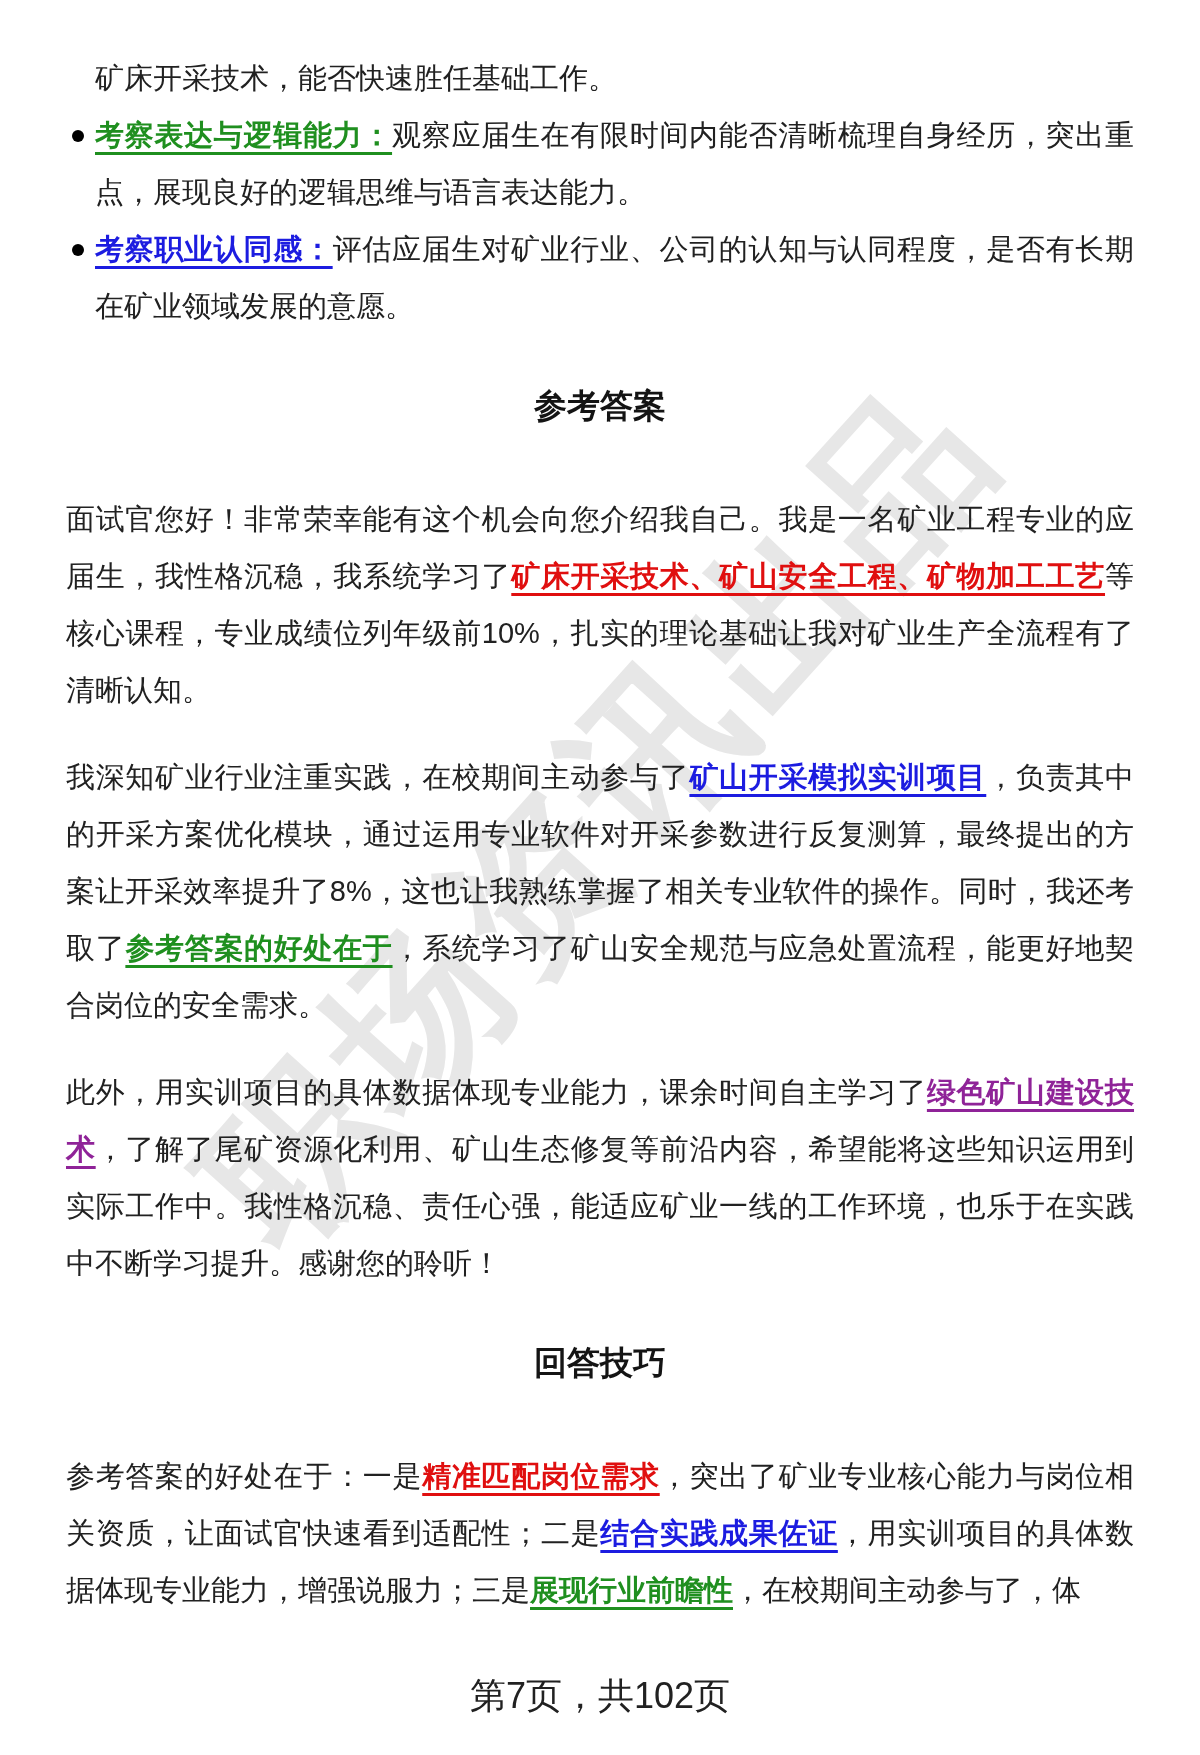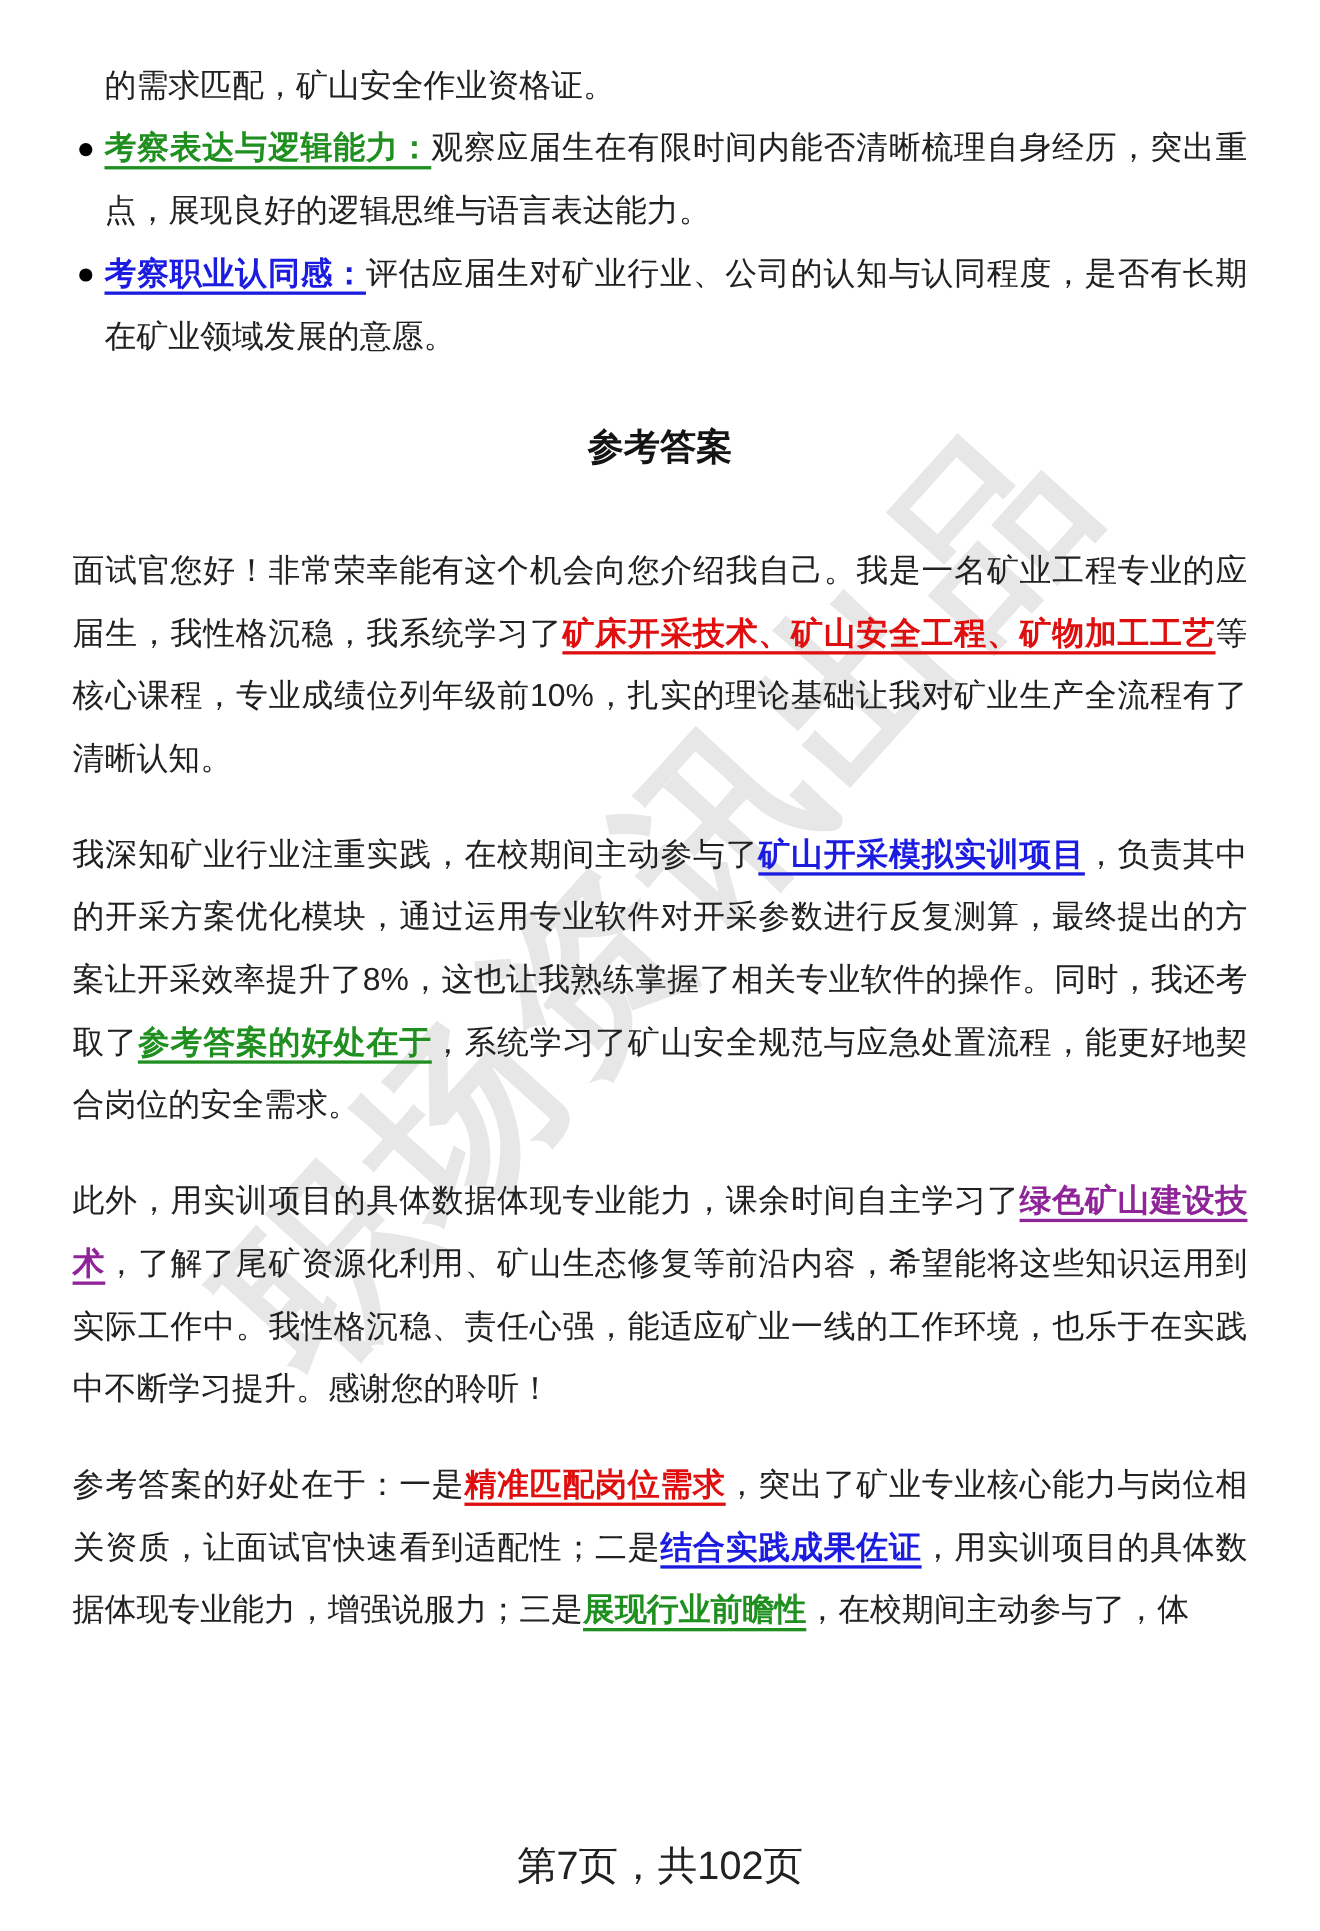--- a/index.html
+++ b/index.html
@@ -95,40 +95,41 @@
 </style>
 </head>
 <body>
 
 <div class="page">
 
   <div class="watermark">职场资讯出品</div>
 
   <div class="content">
 
-    <p class="cont"><span>的需求匹配，矿山安全作业资格证。</span></p>
+    <p class="cont"><span>矿床开采技术，能否快速胜任基础工作。</span></p>
 
     <div class="bullet-item">
       <span class="bullet-dot"></span>
       <span class="hl hl-green">考察表达与逻辑能力：</span><span>观察应届生在有限时间内能否清晰梳理自身经历，突出重点，展现良好的逻辑思维与语言表达能力。</span>
     </div>
 
     <div class="bullet-item">
       <span class="bullet-dot"></span>
       <span class="hl hl-blue">考察职业认同感：</span><span>评估应届生对矿业行业、公司的认知与认同程度，是否有长期在矿业领域发展的意愿。</span>
     </div>
 
     <h2 class="sec-heading">参考答案</h2>
 
     <p class="para"><span>面试官您好！非常荣幸能有这个机会向您介绍我自己。我是一名矿业工程专业的应届生，我性格沉稳，我系统学习了</span><span class="hl hl-red">矿床开采技术、矿山安全工程、矿物加工工艺</span><span>等核心课程，专业成绩位列年级前10%，扎实的理论基础让我对矿业生产全流程有了清晰认知。</span></p>
 
     <p class="para"><span>我深知矿业行业注重实践，在校期间主动参与了</span><span class="hl hl-blue">矿山开采模拟实训项目</span><span>，负责其中的开采方案优化模块，通过运用专业软件对开采参数进行反复测算，最终提出的方案让开采效率提升了8%，这也让我熟练掌握了相关专业软件的操作。同时，我还考取了</span><span class="hl hl-green">参考答案的好处在于</span><span>，系统学习了矿山安全规范与应急处置流程，能更好地契合岗位的安全需求。</span></p>
 
     <p class="para"><span>此外，用实训项目的具体数据体现专业能力，课余时间自主学习了</span><span class="hl hl-purple">绿色矿山建设技术</span><span>，了解了尾矿资源化利用、矿山生态修复等前沿内容，希望能将这些知识运用到实际工作中。我性格沉稳、责任心强，能适应矿业一线的工作环境，也乐于在实践中不断学习提升。感谢您的聆听！</span></p>
 
+    <h2 class="sec-heading">回答技巧</h2>
 
     <p class="para"><span>参考答案的好处在于：一是</span><span class="hl hl-red">精准匹配岗位需求</span><span>，突出了矿业专业核心能力与岗位相关资质，让面试官快速看到适配性；二是</span><span class="hl hl-blue">结合实践成果佐证</span><span>，用实训项目的具体数据体现专业能力，增强说服力；三是</span><span class="hl hl-green">展现行业前瞻性</span><span>，在校期间主动参与了，体</span></p>
 
   </div>
 
   <div class="footer">第7页，共102页</div>
 
 </div>
 
 </body></html>

